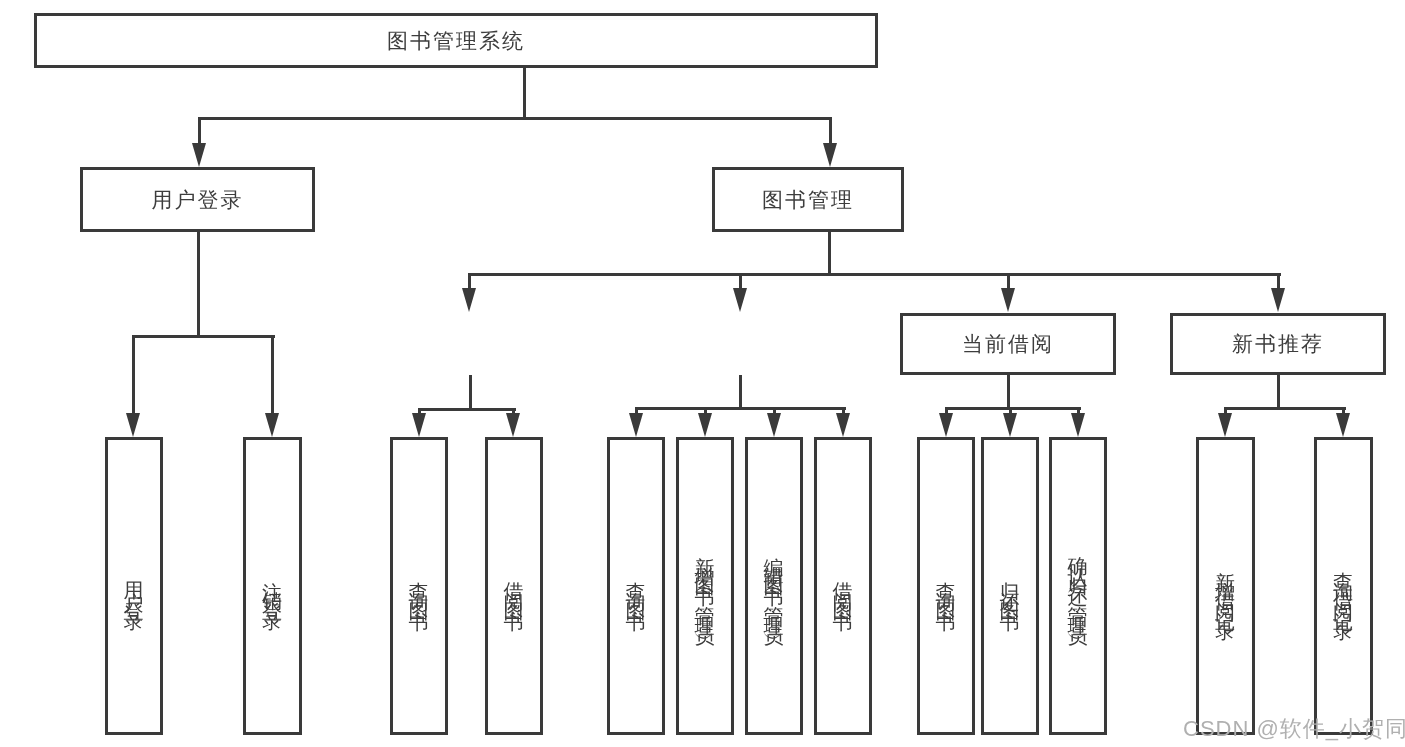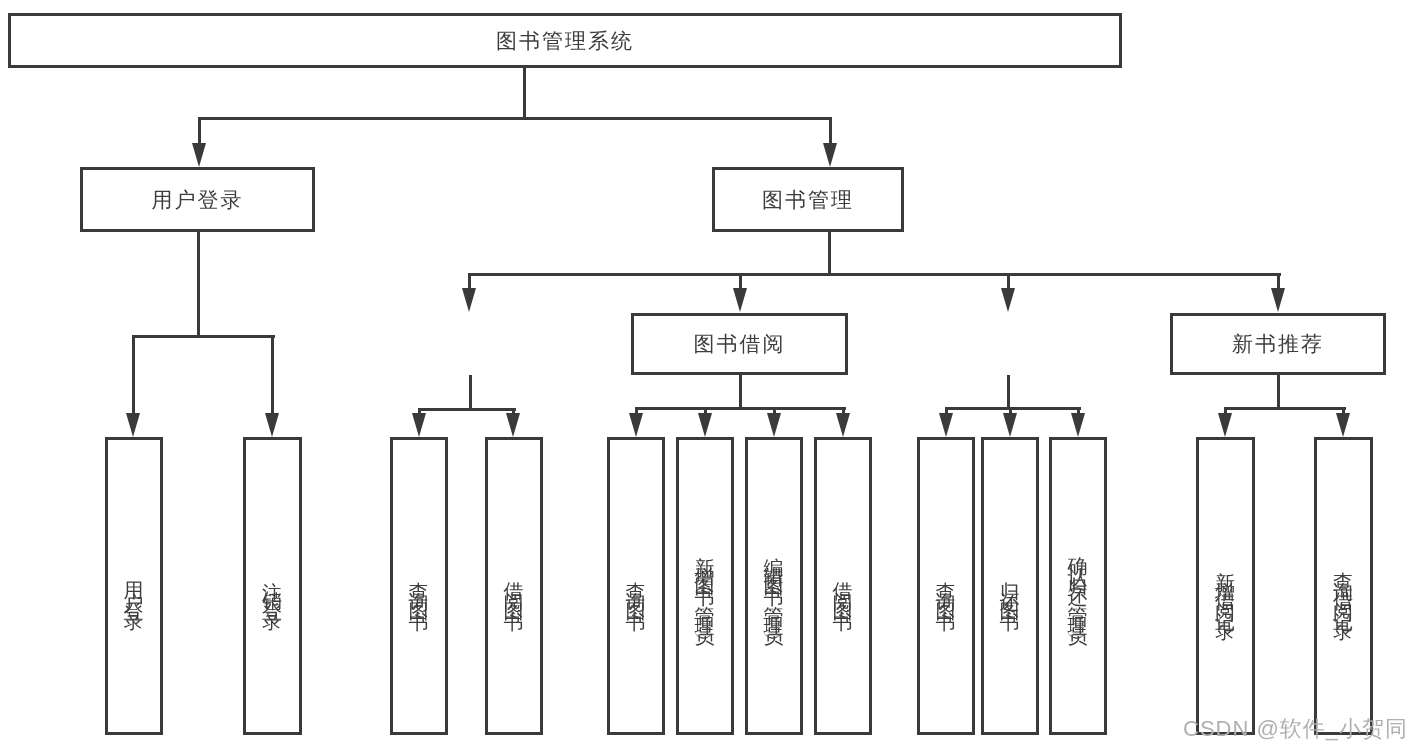--- a/index.html
+++ b/index.html
@@ -96,26 +96,26 @@
   <div class="vl" style="left:1077px;top:407px;height:13px;"></div>
   <div class="arr" style="left:1071px;top:413px;"></div>
 
   <div class="vl" style="left:1277px;top:375px;height:32px;"></div>
   <div class="hl" style="left:1224px;top:407px;width:122px;"></div>
   <div class="vl" style="left:1224px;top:407px;height:13px;"></div>
   <div class="arr" style="left:1218px;top:413px;"></div>
   <div class="vl" style="left:1342px;top:407px;height:13px;"></div>
   <div class="arr" style="left:1336px;top:413px;"></div>
 
-  <div class="box h" style="left:8px;top:13px;width:1114px;height:55px;">图书管理系统</div>
+  <div class="box h" style="left:34px;top:13px;width:844px;height:55px;">图书管理系统</div>
 
   <div class="box h" style="left:80px;top:167px;width:235px;height:65px;">用户登录</div>
   <div class="box h" style="left:712px;top:167px;width:192px;height:65px;">图书管理</div>
 
-  <div class="box h" style="left:631px;top:313px;width:217px;height:62px;">图书借阅</div>
+  <div class="box h" style="left:900px;top:313px;width:216px;height:62px;">当前借阅</div>
   <div class="box h" style="left:1170px;top:313px;width:216px;height:62px;">新书推荐</div>
 
   <div class="box v" style="left:105px;top:437px;width:58px;height:298px;">用户登录</div>
   <div class="box v" style="left:243px;top:437px;width:59px;height:298px;">注销登录</div>
 
   <div class="box v" style="left:390px;top:437px;width:58px;height:298px;">查询图书</div>
   <div class="box v" style="left:485px;top:437px;width:58px;height:298px;">借阅图书</div>
 
   <div class="box v" style="left:607px;top:437px;width:58px;height:298px;">查询图书</div>
   <div class="box v" style="left:676px;top:437px;width:58px;height:298px;">新增图书（管理员）</div>

